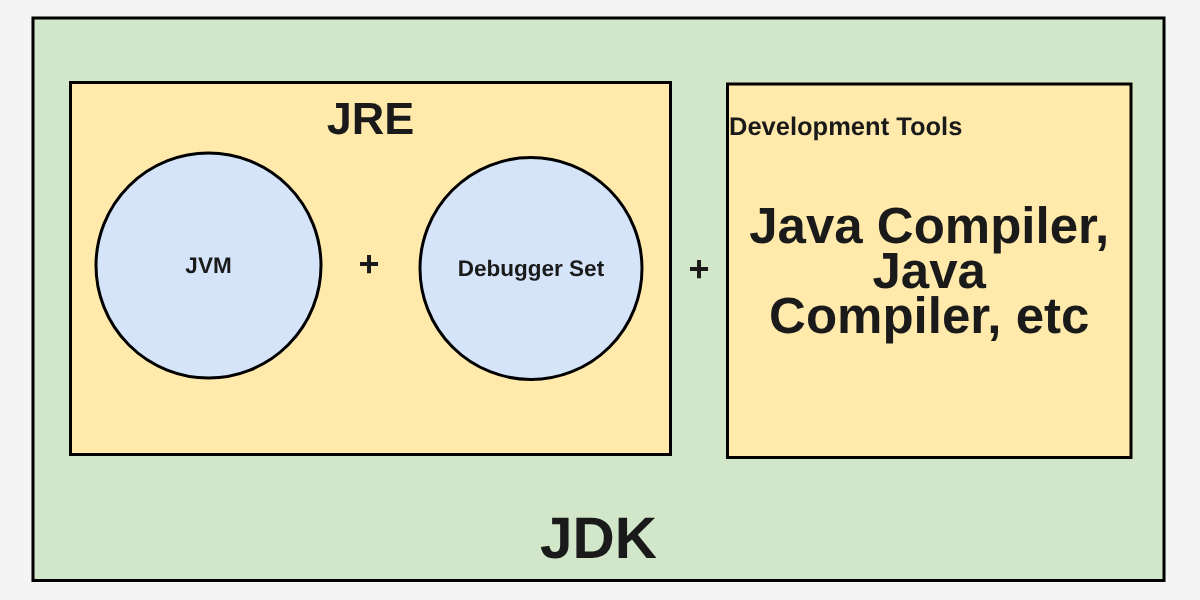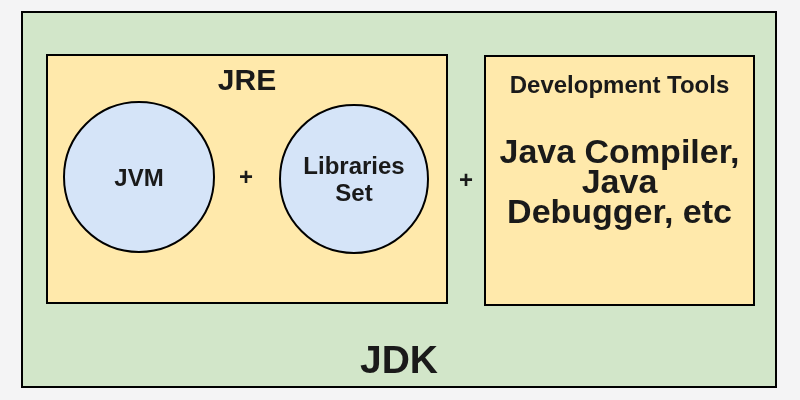--- a/index.html
+++ b/index.html
@@ -57,41 +57,40 @@
   }
   .jvm-circle {
     left: 15px; top: 45px;
     width: 152px; height: 152px;
   }
   .lib-circle {
     left: 231px; top: 48px;
     width: 150px; height: 150px;
   }
   .circle-label {
-    font-size: 24px;
+    font-size: 15px;
     line-height: 27px;
     max-width: 120px;
   }
   .plus {
     position: absolute;
     transform: translate(-50%, -50%);
     font-size: 24px;
     line-height: 24px;
   }
   .plus-inner {
     left: 198px; top: 121px;
   }
   .plus-outer {
     left: 443px; top: 167px;
   }
   .dev-title {
     position: absolute;
     left: 0; right: 0; top: 12px;
-    text-align: center;
-    font-size: 24px;
+    font-size: 17px;
     line-height: 32px;
   }
   .dev-body {
     position: absolute;
     left: 0; right: 0; top: 50%;
     transform: translateY(-50%);
     text-align: center;
     font-size: 34px;
     line-height: 30px;
   }
@@ -113,30 +112,30 @@
     <div class="box jre-box">
       <div class="jre-title">JRE</div>
 
       <div class="circle jvm-circle">
         <span class="circle-label">JVM</span>
       </div>
 
       <div class="plus plus-inner">+</div>
 
       <div class="circle lib-circle">
-        <span class="circle-label">Libraries Set</span>
+        <span class="circle-label">Debugger Set</span>
       </div>
     </div>
 
     <div class="plus plus-outer">+</div>
 
     <div class="box devtools-box">
       <div class="dev-title">Development Tools</div>
       <div class="dev-body">
         <div>Java Compiler, Java</div>
-        <div>Debugger, etc</div>
+        <div>Compiler, etc</div>
       </div>
     </div>
 
     <div class="jdk-label">JDK</div>
   </div>
 
 </div>
 
 </body></html>

